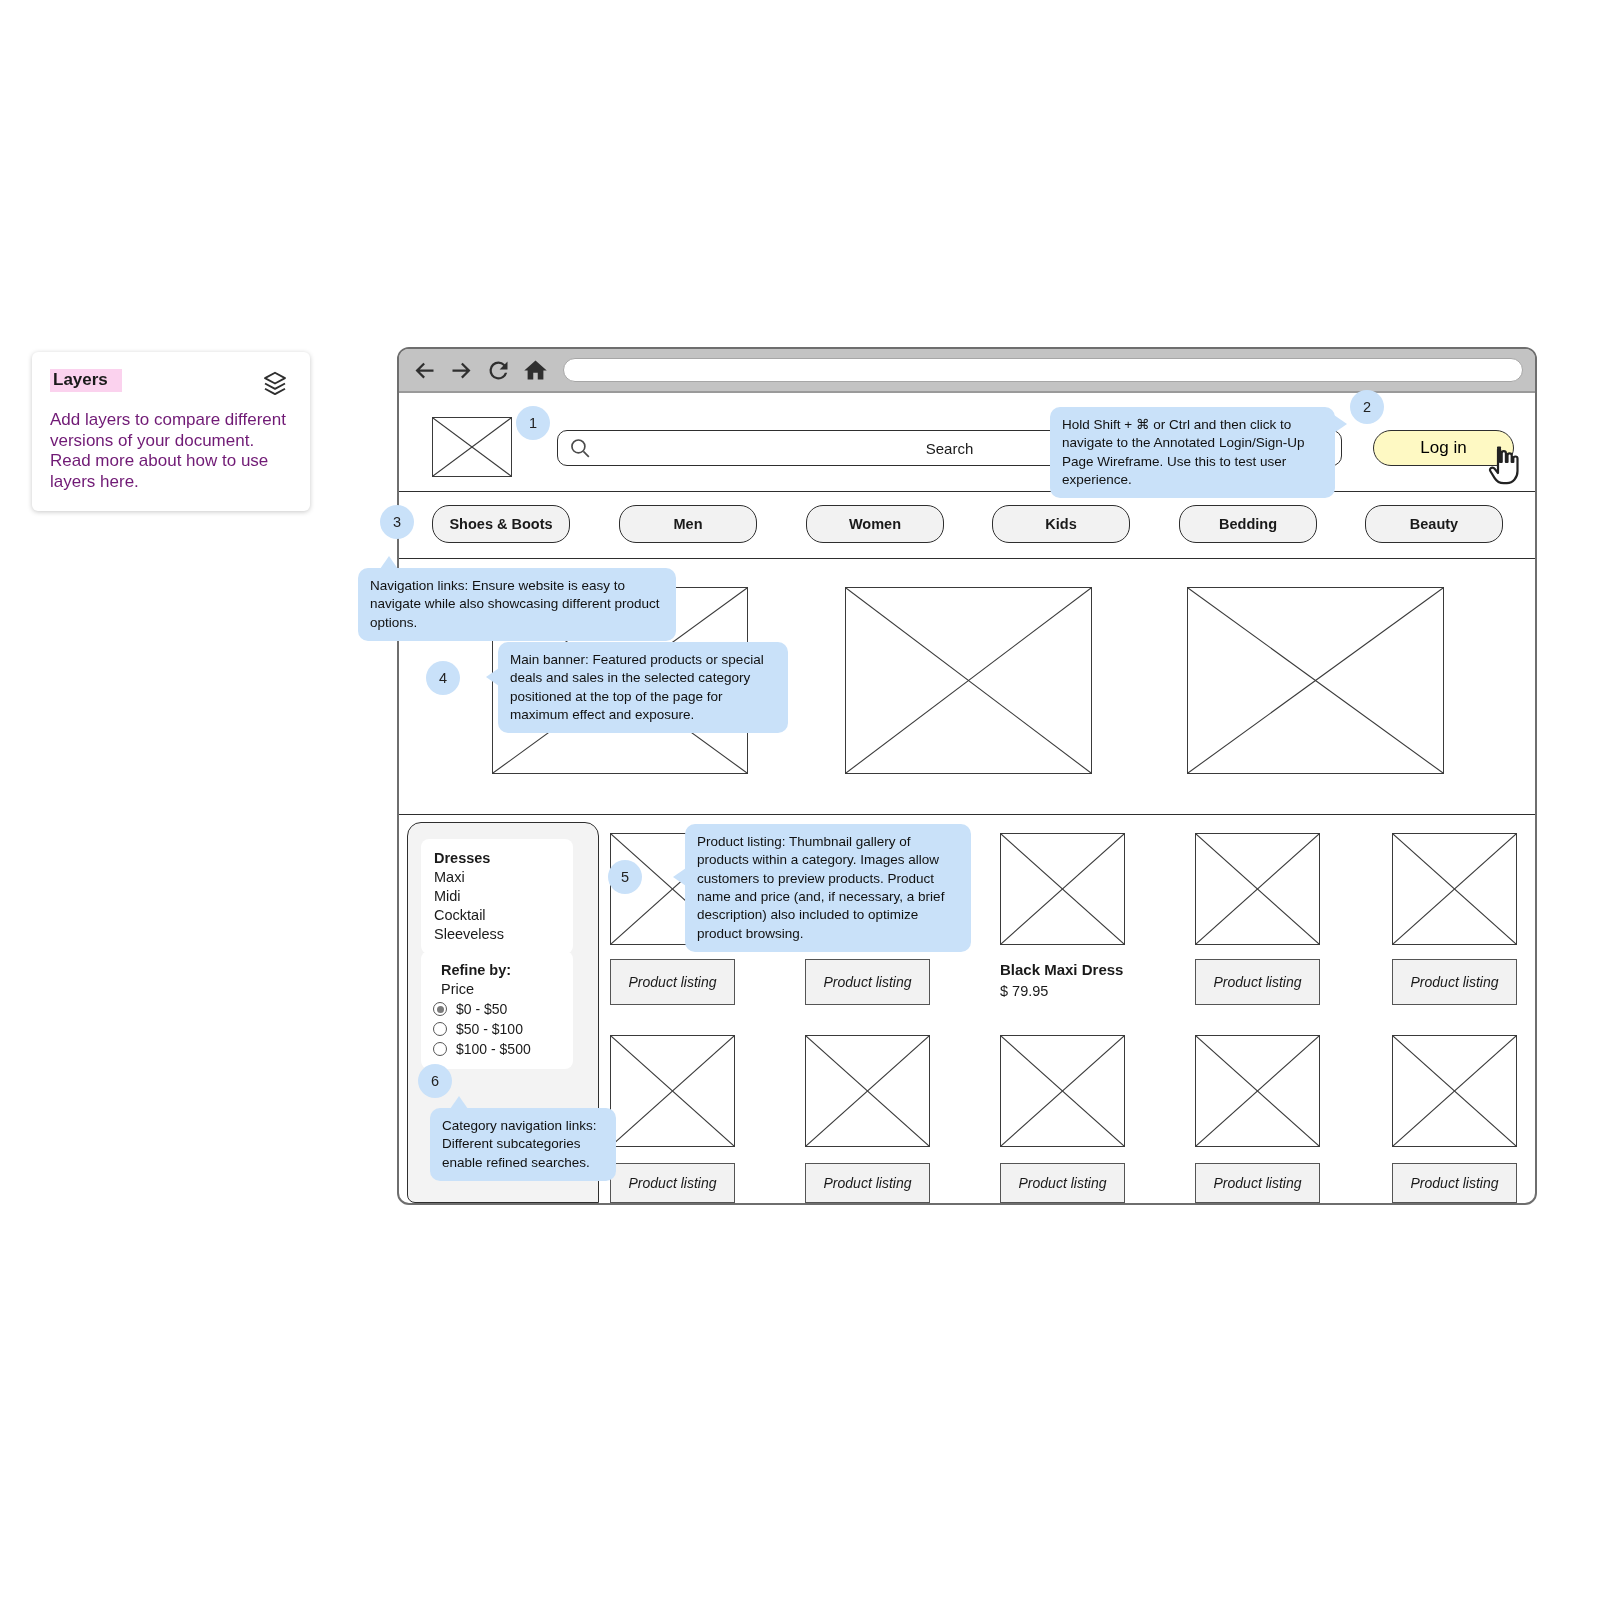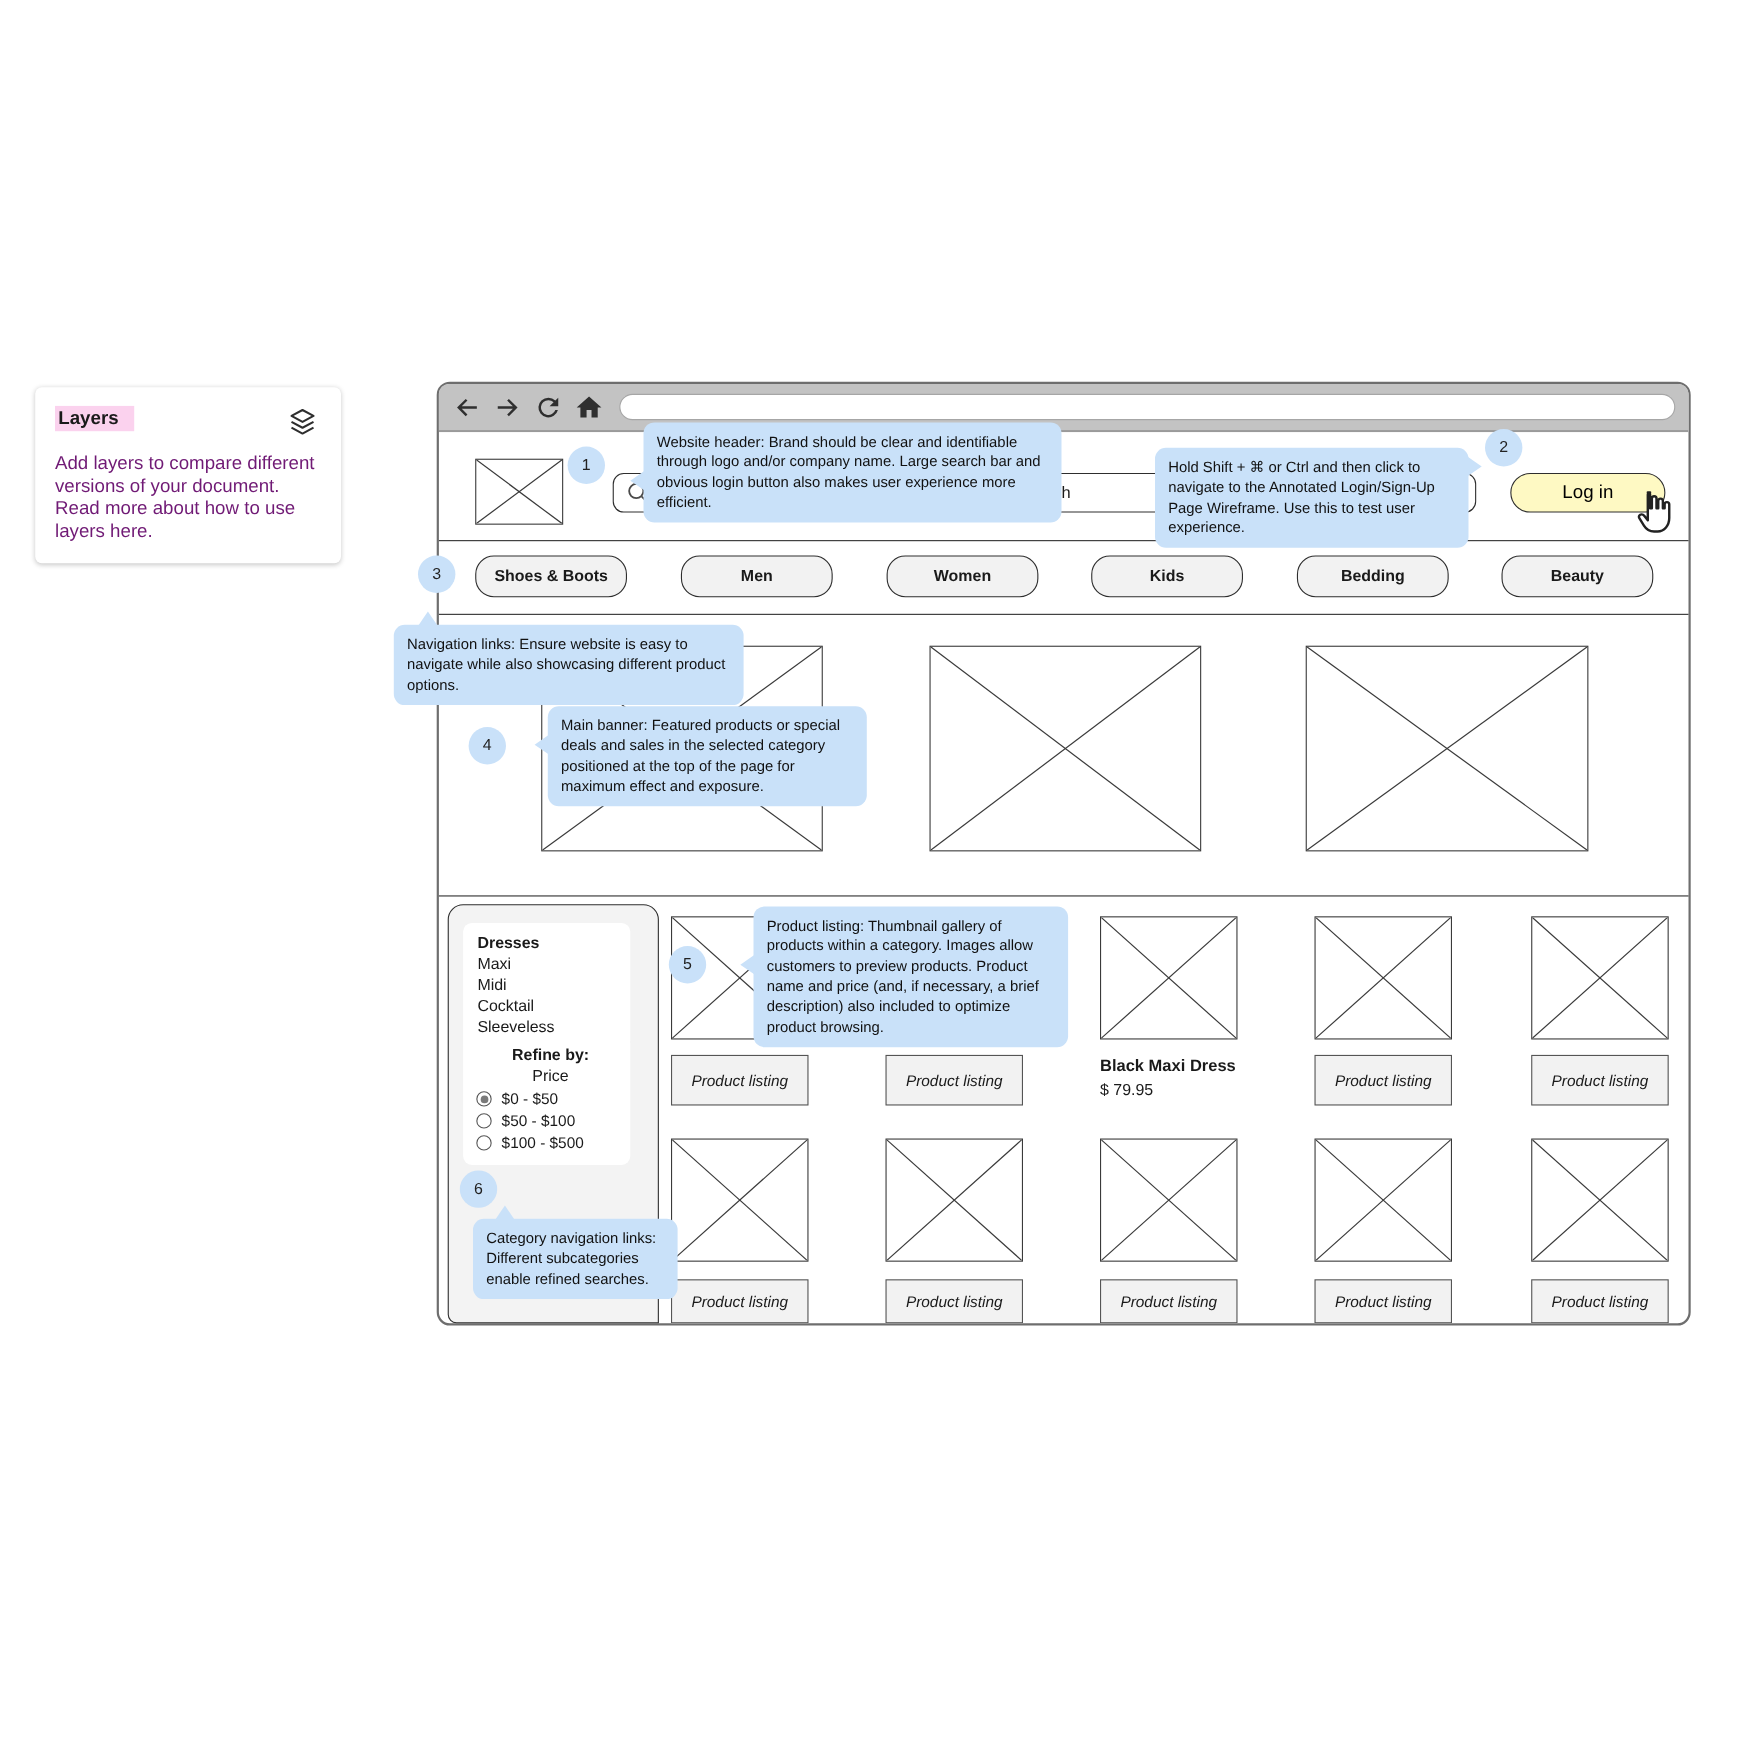--- a/index.html
+++ b/index.html
@@ -50,21 +50,21 @@
   .banner3 { left:788px; top:238px; width:257px; height:187px; }
   .section-divider { position:absolute; left:0; top:465px; right:0; border-top:1.5px solid #2e2e2e; }
 
   
   .filter-panel { position:absolute; left:8px; top:473px; width:192px; height:381px;
     background:#f3f3f3; border:1.5px solid #2e2e2e; border-radius:14px 14px 0 8px; }
   .card { position:absolute; left:13px; width:152px; background:#fff; border-radius:8px; padding:10px 13px; }
   .card-cats { top:16px; }
   .cat-title { font-weight:bold; font-size:14.5px; line-height:19px; }
   .cat-item { font-size:14.5px; line-height:19px; cursor:pointer; }
-  .card-refine { top:118px; padding-left:20px;text-align:center; }
+  .card-refine { top:128px; padding-left:20px; }
   .refine-title { font-weight:bold; font-size:14.5px; line-height:19px; }
   .refine-sub { font-size:14.5px; line-height:19px; }
   .radio-row { display:flex; align-items:center; height:20px; font-size:14px; cursor:pointer; margin-left:-8px; }
   .radio { width:14px; height:14px; border:1.5px solid #555; border-radius:50%; margin-right:9px; position:relative; flex:none; background:#fff; }
   .radio.checked::after { content:""; position:absolute; inset:2.5px; background:#7a7a7a; border-radius:50%; }
 
   
   .thumb { width:125px; height:112px; cursor:pointer; }
   .c0{left:211px}.c1{left:406px}.c2{left:601px}.c3{left:796px}.c4{left:993px}
   .r1t{top:484px}.r2t{top:686px}
@@ -283,24 +283,20 @@
         </svg>
       </div>
 
     <div class="plabel c0 r2l">Product listing</div>
     <div class="plabel c1 r2l">Product listing</div>
     <div class="plabel c2 r2l">Product listing</div>
     <div class="plabel c3 r2l">Product listing</div>
     <div class="plabel c4 r2l">Product listing</div>
   </div>
 
-  <div class="bubble bub1">
-    <span class="tail tail-left" style="top:44px"></span>
-    <span>Website header: Brand should be clear and identifiable through logo and/or company name. Large search bar and obvious login button also makes user experience more efficient.</span>
-  </div>
   <div class="bubble bub2">
     <span class="tail tail-right" style="top:8px"></span>
     <span>Hold Shift + ⌘ or Ctrl and then click to navigate to the Annotated Login/Sign-Up Page Wireframe. Use this to test user experience.</span>
   </div>
   <div class="bubble bub3">
     <span class="tail tail-up" style="left:22px"></span>
     <span>Navigation links: Ensure website is easy to navigate while also showcasing different product options.</span>
   </div>
   <div class="bubble bub4">
     <span class="tail tail-left" style="top:26px"></span>

